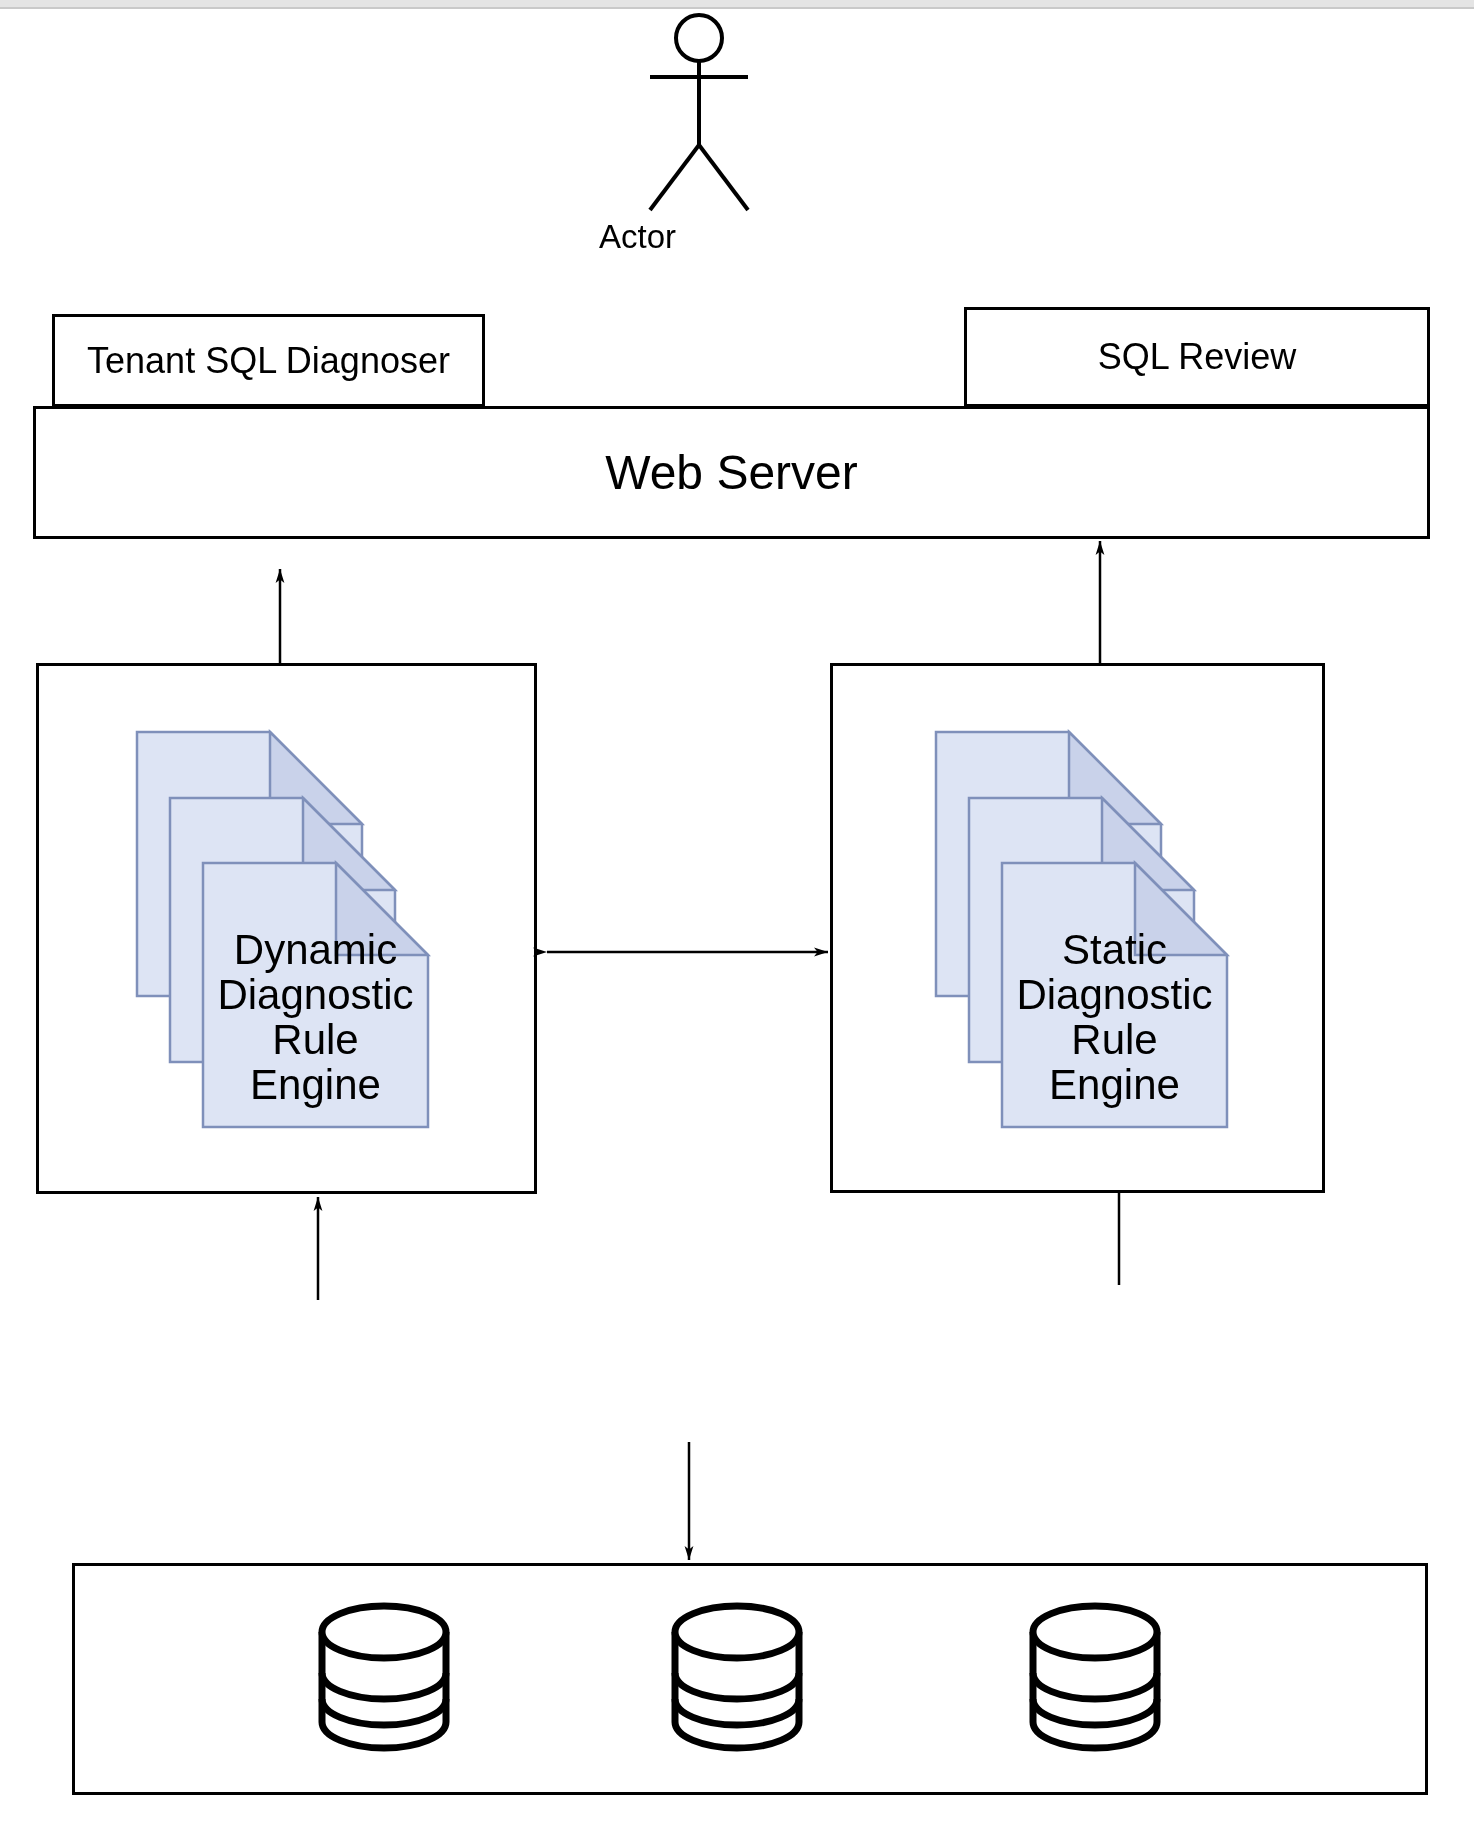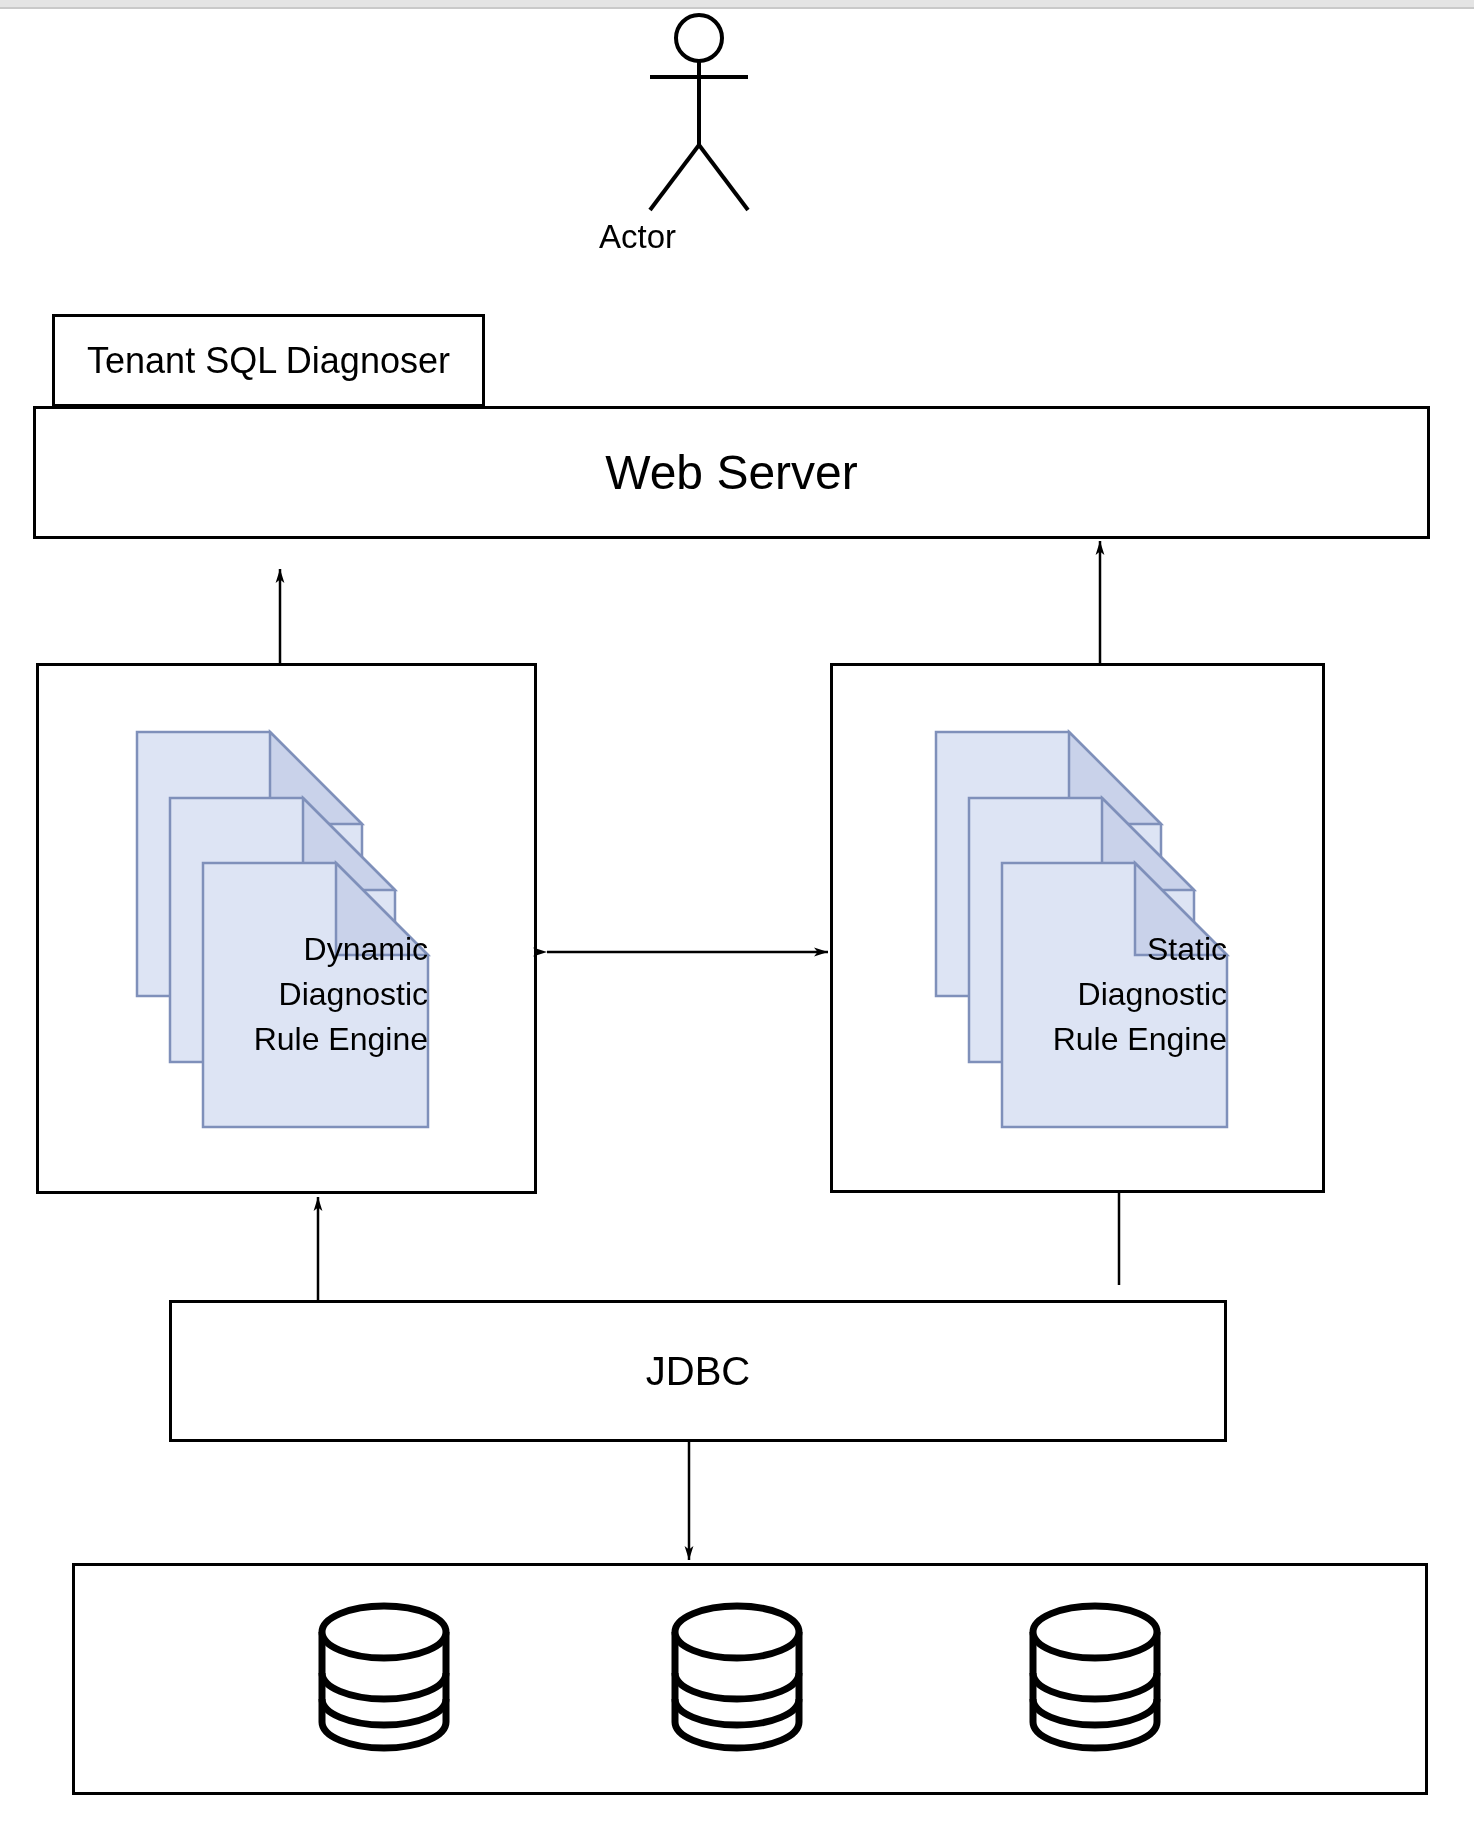--- a/index.html
+++ b/index.html
@@ -22,43 +22,43 @@
   #dynamic-box  {left:36px;  top:663px; width:501px;  height:531px;}
   #static-box   {left:830px; top:663px; width:495px;  height:530px;}
   #jdbc-box     {left:169px; top:1300px;width:1058px; height:142px; font-size:40px;}
   #database-box {left:72px;  top:1563px;width:1356px; height:232px;}
   #diagram-svg{position:absolute;left:0;top:0;z-index:2;pointer-events:none;}
   .actor-label{
     position:absolute;left:599px;top:218px;width:200px;
     font-size:33px;color:#000;z-index:3;
   }
   .note-label{
-    position:absolute;top:927px;width:225px;text-align:right;
-    font-size:32px;line-height:45px;color:#000;z-index:3;
+    position:absolute;top:927px;width:225px;text-align:center;
+    font-size:42px;line-height:45px;color:#000;z-index:3;
   }
   #dynamic-label{left:203px;}
   #static-label{left:1002px;}
 </style>
 </head>
 <body>
 
 <div id="canvas">
   <div id="topbar"></div>
 
   <div class="node" id="tenant-box">
     <span>Tenant SQL Diagnoser</span>
   </div>
+  <div class="node" id="sqlreview-box">
+    <span>SQL Review</span>
+  </div>
   <div class="node" id="webserver-box">
     <span>Web Server</span>
   </div>
   <div class="node" id="dynamic-box"></div>
   <div class="node" id="static-box"></div>
-  <div class="node" id="jdbc-box">
-    <span>JDBC</span>
-  </div>
   <div class="node" id="database-box"></div>
 
   <svg id="diagram-svg" width="1474" height="1822" viewBox="0 0 1474 1822">
     <defs>
       <marker id="arrow" markerUnits="userSpaceOnUse" markerWidth="18" markerHeight="14" refX="14" refY="5" orient="auto">
         <path d="M0,0.6 L14,5 L0,9.4 L3.6,5 Z" fill="#000"></path>
       </marker>
     </defs>
 
     <g stroke="#000" stroke-width="4" fill="none">

